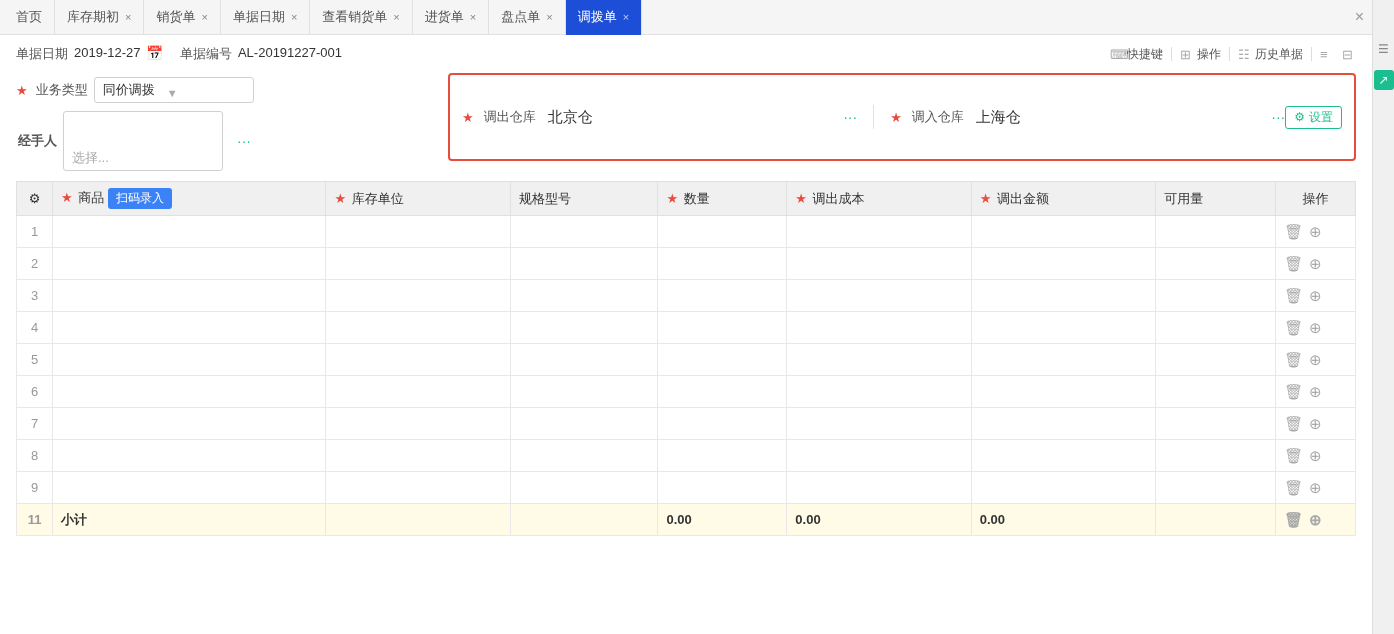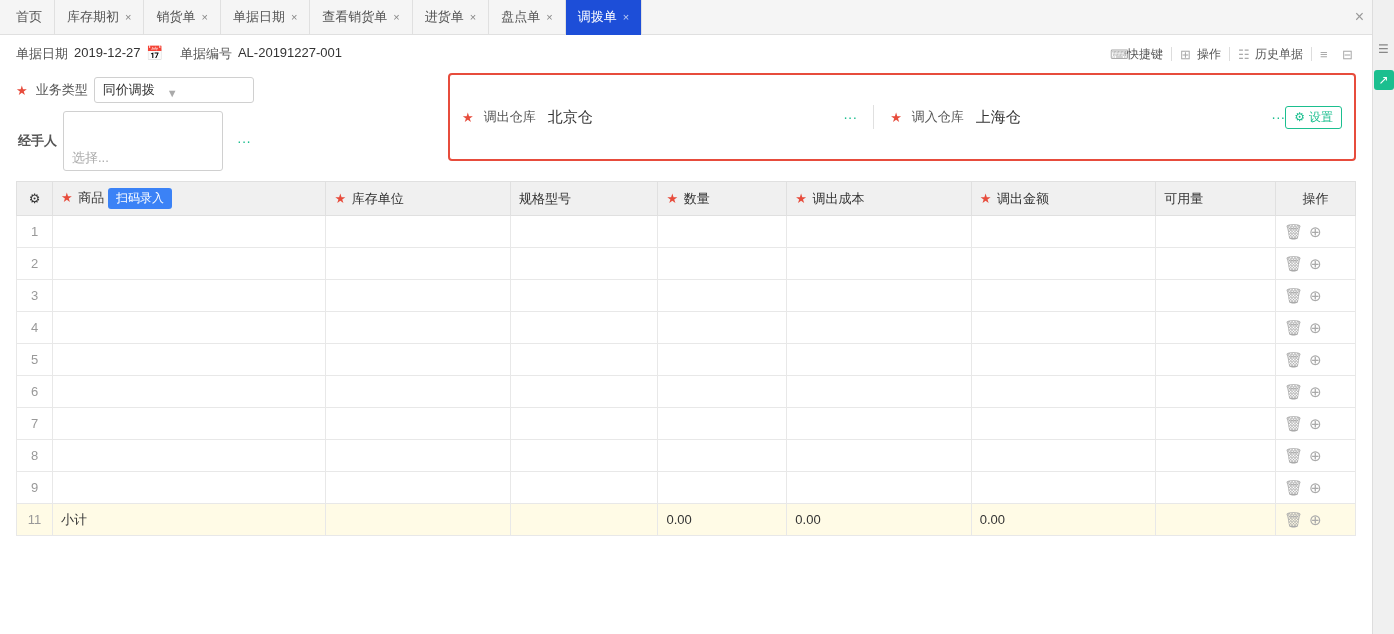--- a/index.html
+++ b/index.html
@@ -115,21 +115,21 @@
       color: #333;
     }
     thead th .required { color: #e74c3c; }
     tbody tr td {
       border: 1px solid #e8e8e8;
       padding: 5px 8px;
       height: 32px;
       color: #333;
     }
     .row-num { color: #999; text-align: center; width: 36px; }
-    .subtotal-row td { background: #fffbe6; font-weight: normal; }
+    .subtotal-row td { background: #fffbe6; font-weight: bold; }
     .scan-btn {
       background: #3b82f6;
       color: #fff;
       border: none;
       padding: 2px 8px;
       border-radius: 3px;
       cursor: pointer;
       font-size: 12px;
     }
     .op-icons { display: flex; gap: 6px; align-items: center; }

